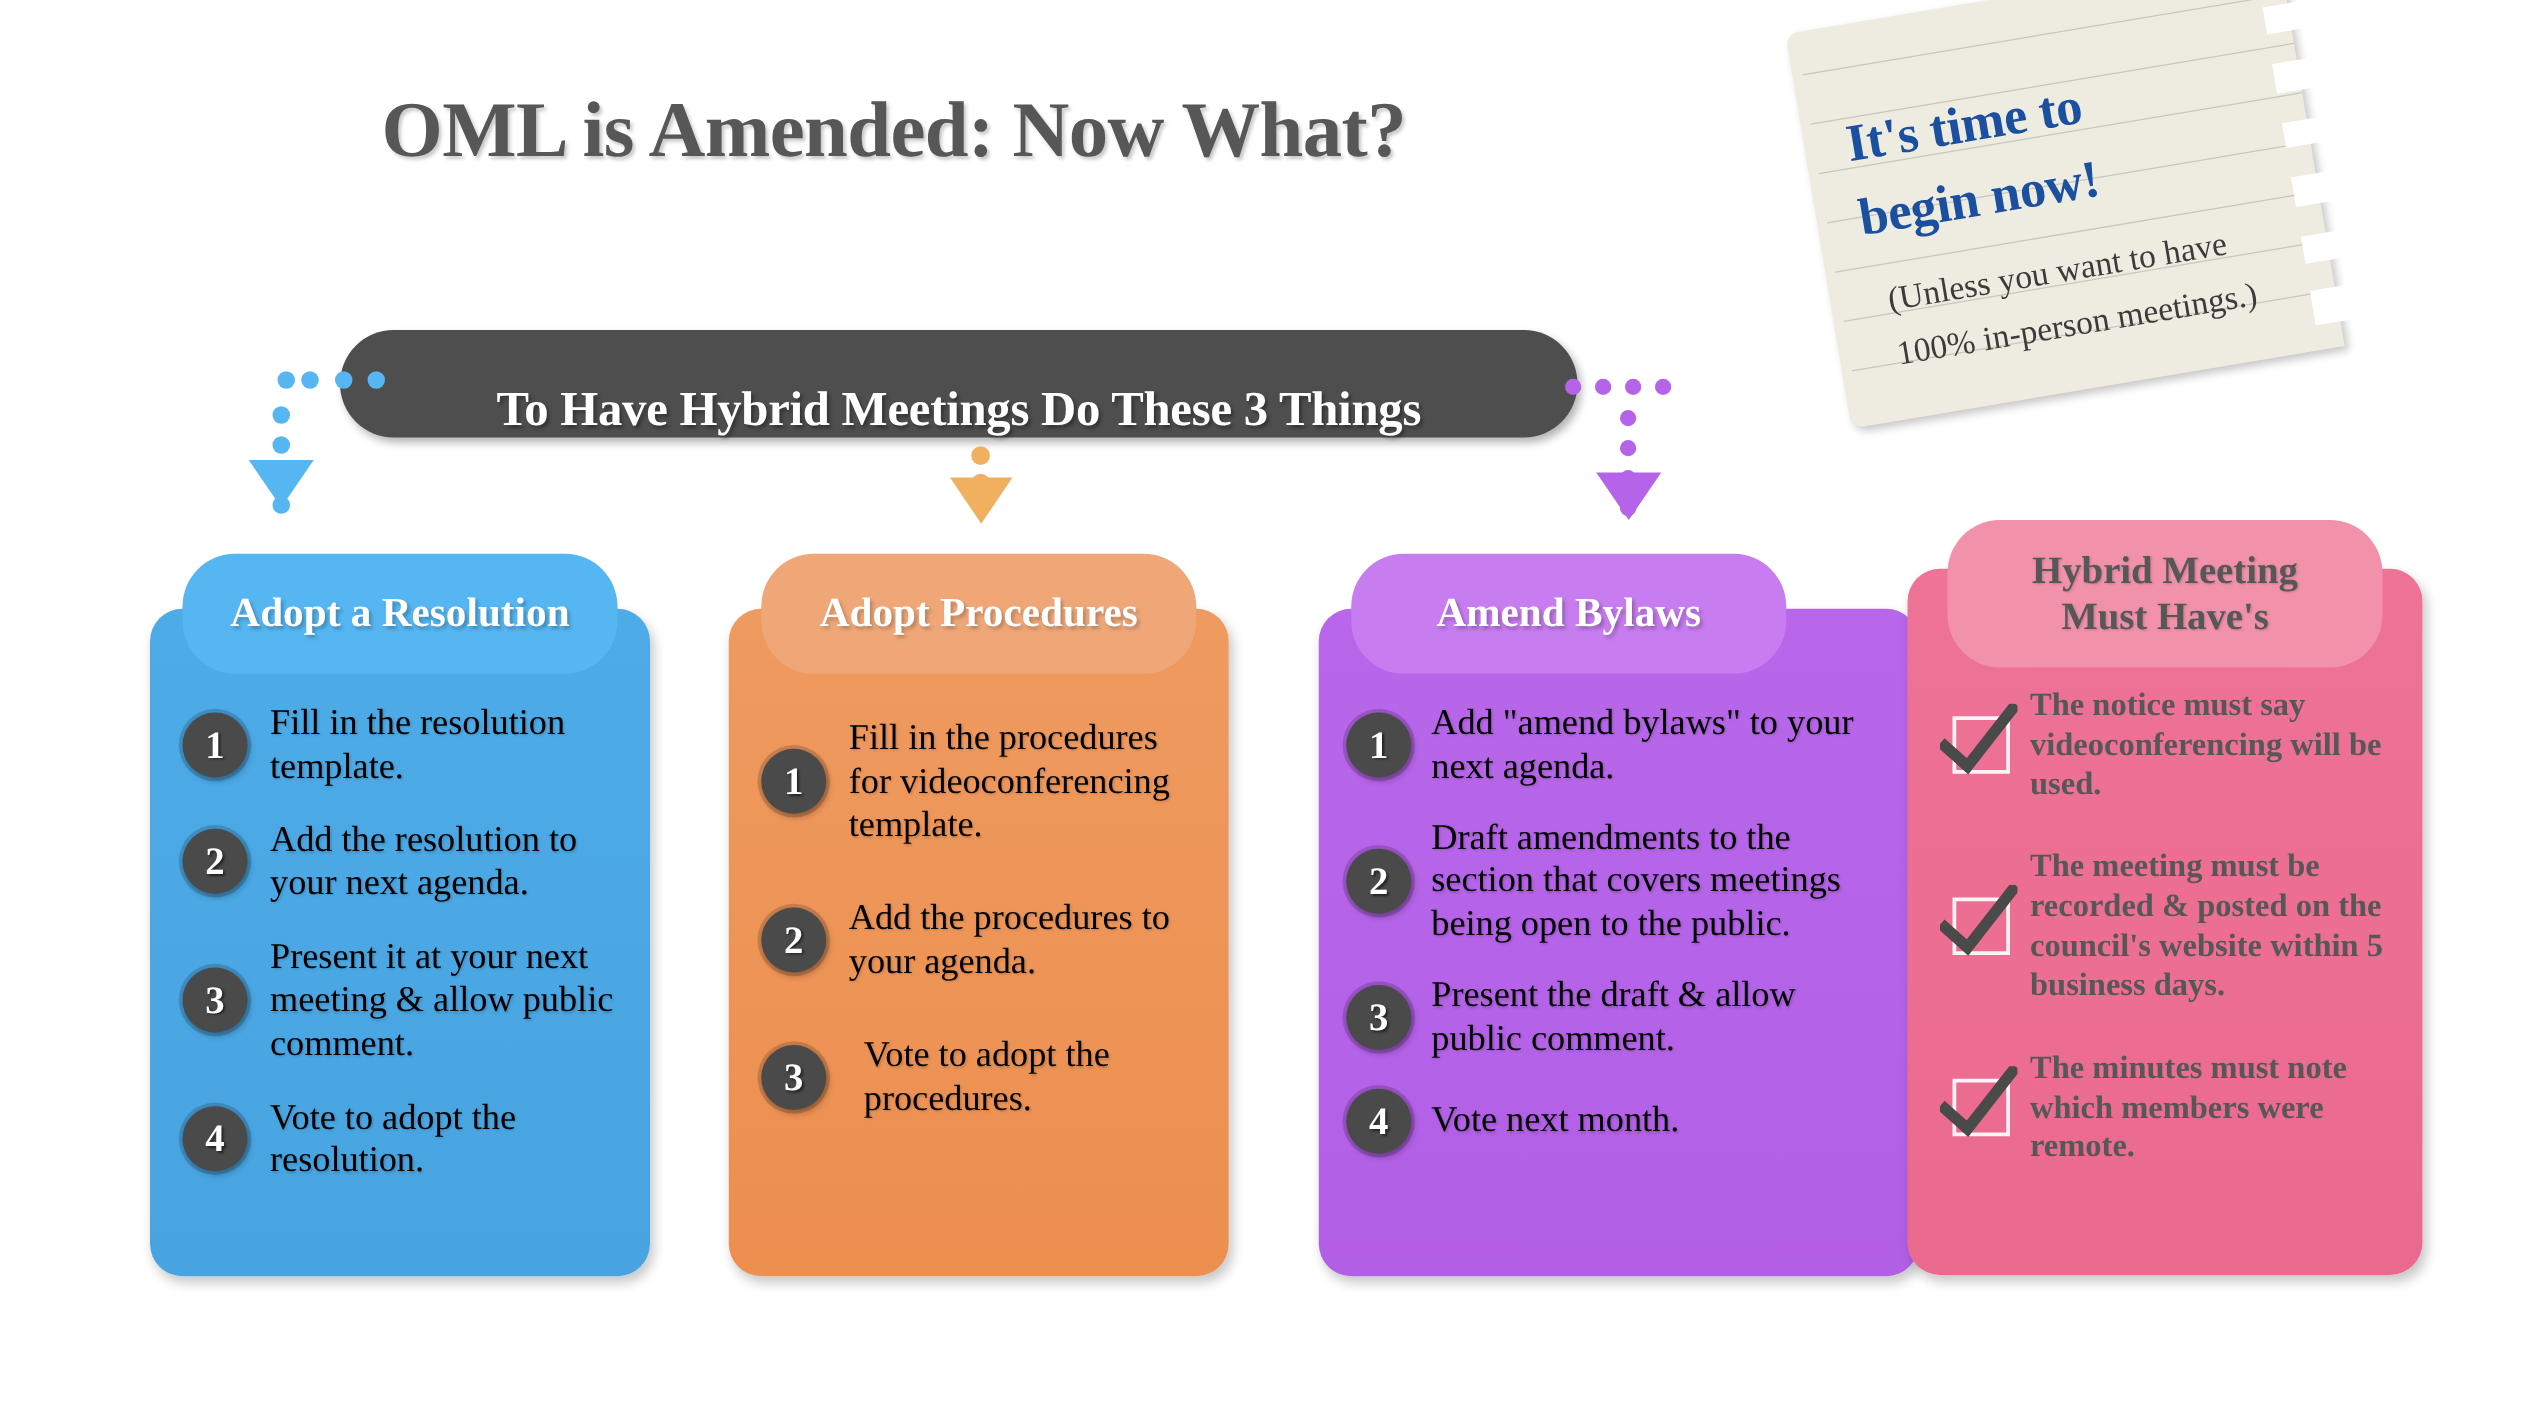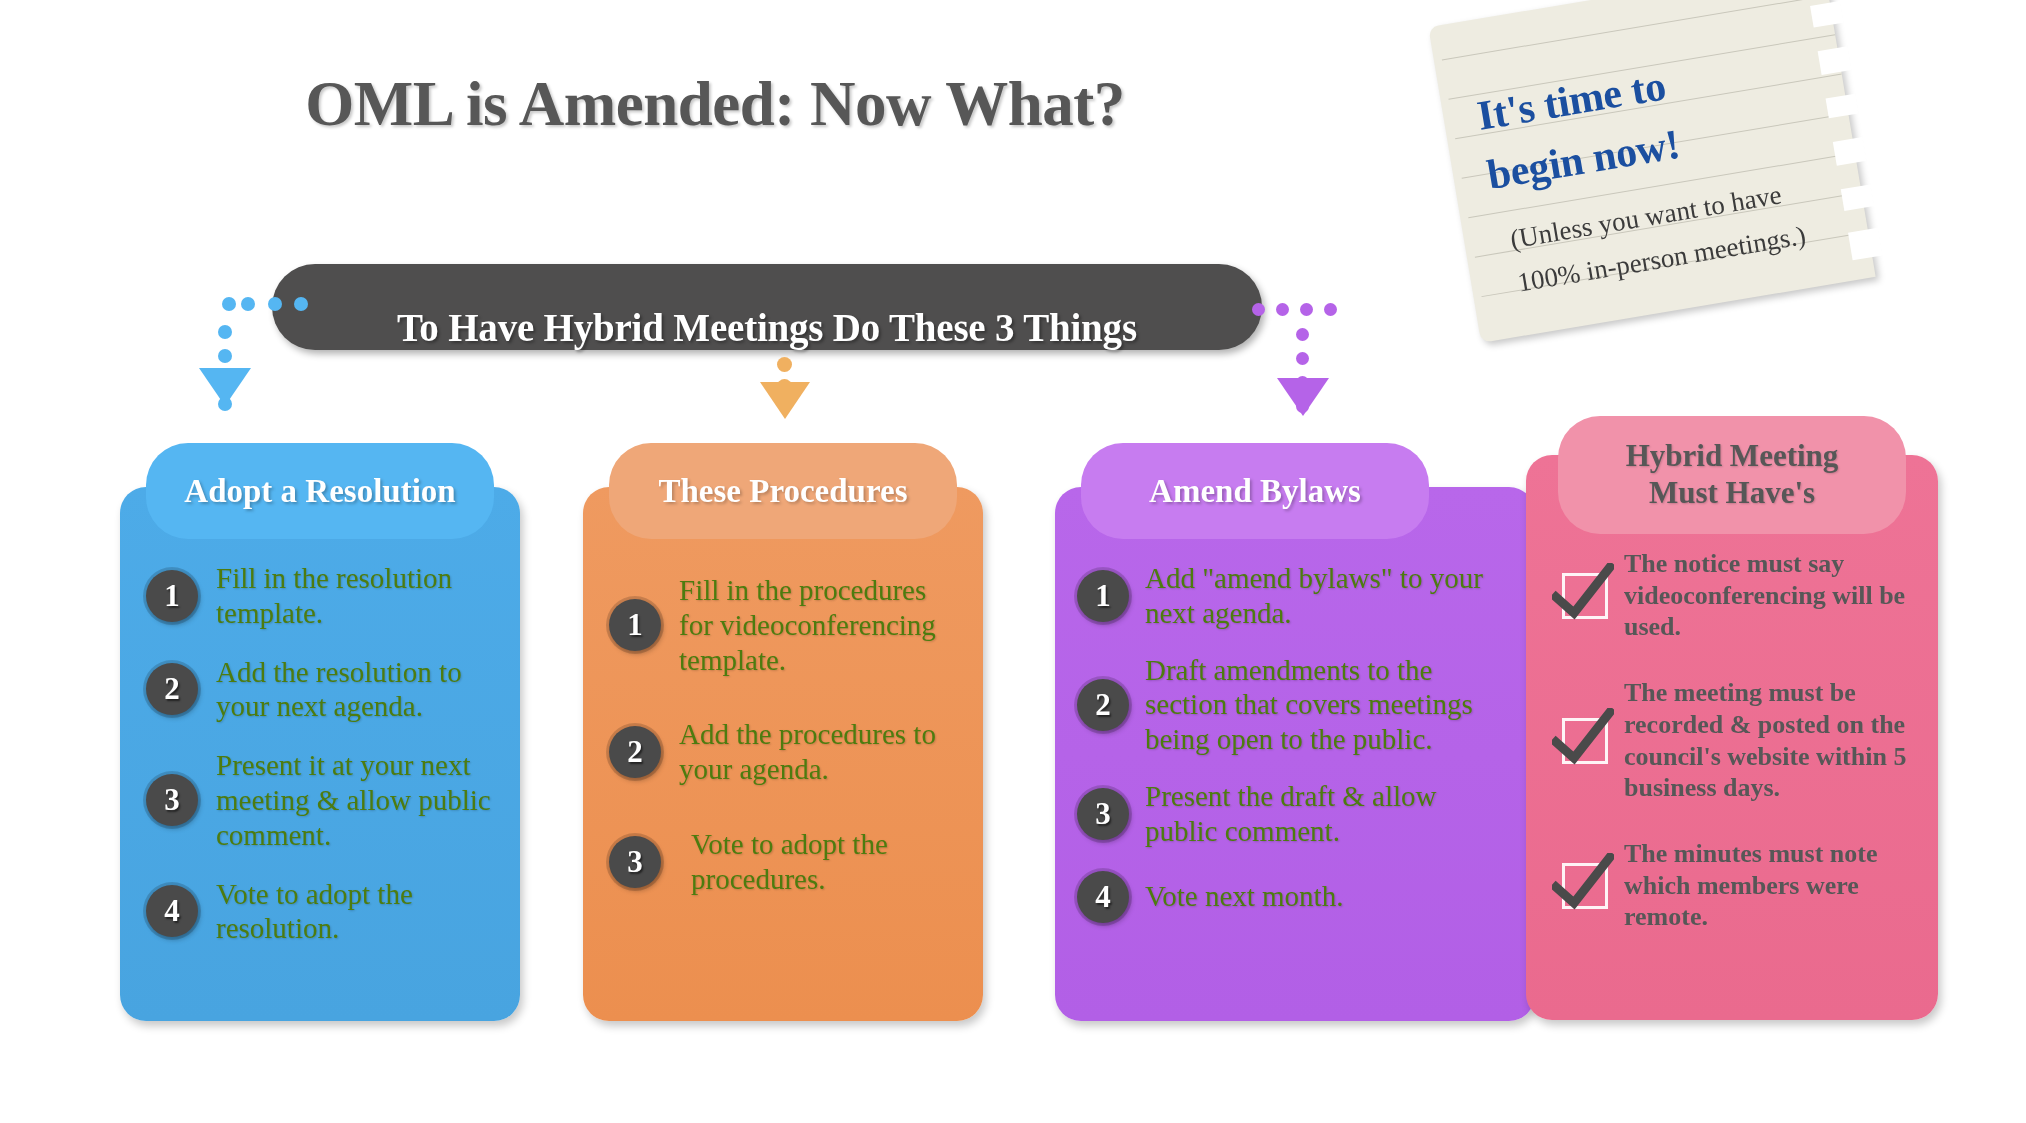--- a/index.html
+++ b/index.html
@@ -62,21 +62,21 @@
   .num {
     flex: 0 0 auto;
     width: 52px; height: 52px; border-radius: 50%;
     background: #4a4a4a;
     display: flex; align-items: center; justify-content: center;
     color: #ffffff; font-size: 31px; font-weight: bold;
     text-shadow: 1.5px 1.5px 2px rgba(0,0,0,0.55);
     box-shadow: 0 0 0 3px rgba(0,0,0,0.16), 2px 3px 5px rgba(0,0,0,0.25);
   }
   .step-text {
-    color: #4d7c0f; font-size: 29px; line-height: 1.20;
+    color: #000000; font-size: 29px; line-height: 1.20;
     font-weight: 300;
     text-shadow: 1px 1px 2px rgba(0,0,0,0.18);
   }
 
   
   #card-blue { left: 100px; top: 443px; width: 400px; height: 578px; margin-left: 20px; }
   #card-blue .card-body { top: 44px; height: 534px; background:
      linear-gradient(180deg,#4dabe8 0%, #48a4e0 100%); }
   #card-blue .card-head {
     left: 26px; top: 0; width: 348px; height: 96px;
@@ -263,21 +263,21 @@
       <div class="row">
         <div class="num">4</div>
         <div class="step-text" style="margin-left:18px">Vote to adopt the resolution.</div>
       </div>
     </div>
   </div>
 
   <div class="card" id="card-orange">
     <div class="card-body"></div>
     <div class="card-head">
-      <span>These Procedures</span>
+      <span>Adopt Procedures</span>
     </div>
     <div class="card-list">
       <div class="row">
         <div class="num">1</div>
         <div class="step-text" style="margin-left:18px">Fill in the procedures for videoconferencing template.</div>
       </div>
       <div class="row">
         <div class="num">2</div>
         <div class="step-text" style="margin-left:18px">Add the procedures to your agenda.</div>
       </div>

